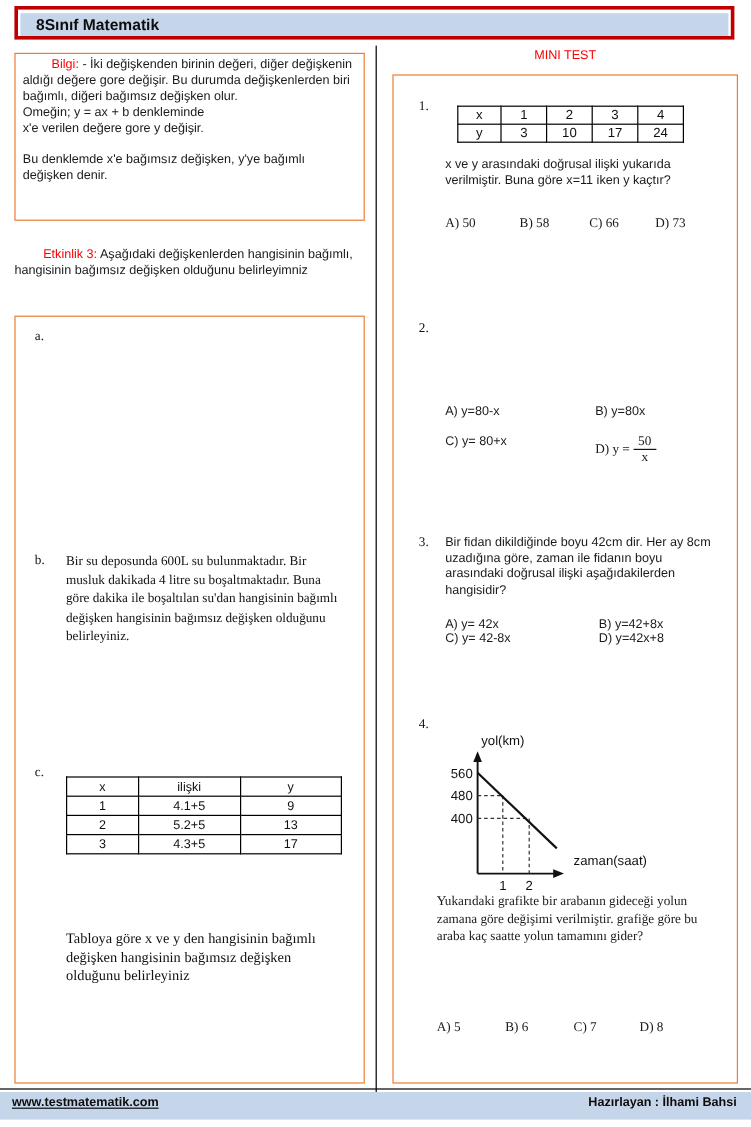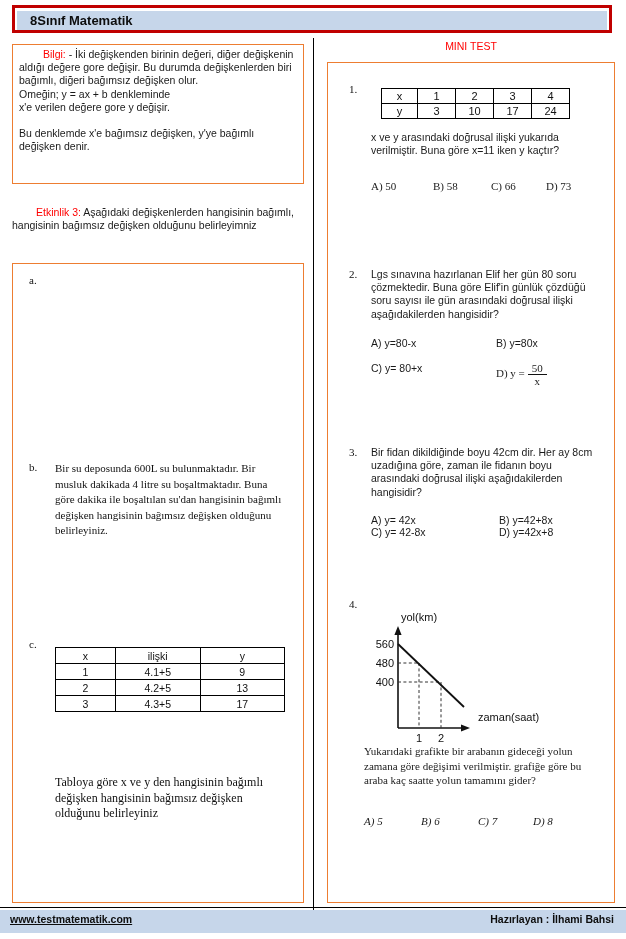--- a/index.html
+++ b/index.html
@@ -199,21 +199,21 @@
       <td class="c2">ilişki</td>
       <td class="c3">y</td>
     </tr>
     <tr>
       <td class="c1">1</td>
       <td class="c2">4.1+5</td>
       <td class="c3">9</td>
     </tr>
     <tr>
       <td class="c1">2</td>
-      <td class="c2">4.2+5</td>
+      <td class="c2">5.2+5</td>
       <td class="c3">13</td>
     </tr>
     <tr>
       <td class="c1">3</td>
       <td class="c2">4.3+5</td>
       <td class="c3">17</td>
     </tr>
   </tbody>
     </table>
 
@@ -245,21 +245,20 @@
   <div class="opts sf" style="left:371px;top:180px;width:232px;">
     <div class="optrow">
       <span class="o" style="width:62px;">A)  50</span>
       <span class="o" style="width:58px;">B) 58</span>
       <span class="o" style="width:55px;">C) 66</span>
       <span class="o">D) 73</span>
     </div>
   </div>
 
   <div class="qnum" style="left:349px;top:268px;">2.</div>
-  <div class="qtext" style="left:371px;top:268px;width:228px;"> Lgs sınavına hazırlanan Elif her gün 80 soru çözmektedir. Buna göre Elif'in günlük çözdüğü soru sayısı ile gün arasındaki doğrusal ilişki aşağıdakilerden hangisidir?</div>
   <div class="opts" style="left:371px;top:337px;width:232px;">
     <div class="optrow" style="margin-bottom:13px;">
       <span class="o" style="width:125px;">A)  y=80-x</span>
       <span class="o">B) y=80x</span>
     </div>
     <div class="optrow">
       <span class="o" style="width:125px;">C)  y= 80+x</span>
       <span class="o">
         <span class="serif" style="font-size:11px;">D) y =</span>
         <span class="frac">
@@ -307,21 +306,21 @@
 
       <text x="51" y="136" font-family="Liberation Sans, sans-serif" font-size="11" fill="#111" text-anchor="middle">1</text>
       <text x="73" y="136" font-family="Liberation Sans, sans-serif" font-size="11" fill="#111" text-anchor="middle">2</text>
 
       <text x="33" y="15" font-family="Liberation Sans, sans-serif" font-size="11" fill="#111">yol(km)</text>
       <text x="110" y="115" font-family="Liberation Sans, sans-serif" font-size="11" fill="#111">zaman(saat)</text>
     </svg>
   </div>
 
   <div class="qtext sf" style="left:364px;top:744px;width:236px;">Yukarıdaki grafikte bir arabanın gideceği yolun zamana göre değişimi verilmiştir. grafiğe göre bu araba kaç saatte yolun tamamını gider?</div>
-  <div class="opts sf" style="left:364px;top:815px;width:232px;font-style:italic;">
+  <div class="opts sf" style="left:364px;top:850px;width:232px;">
     <div class="optrow">
       <span class="o" style="width:57px;">A) 5</span>
       <span class="o" style="width:57px;">B) 6</span>
       <span class="o" style="width:55px;">C) 7</span>
       <span class="o">D) 8</span>
     </div>
   </div>
 
   <div class="footline"></div>
   <div class="footband"></div>

